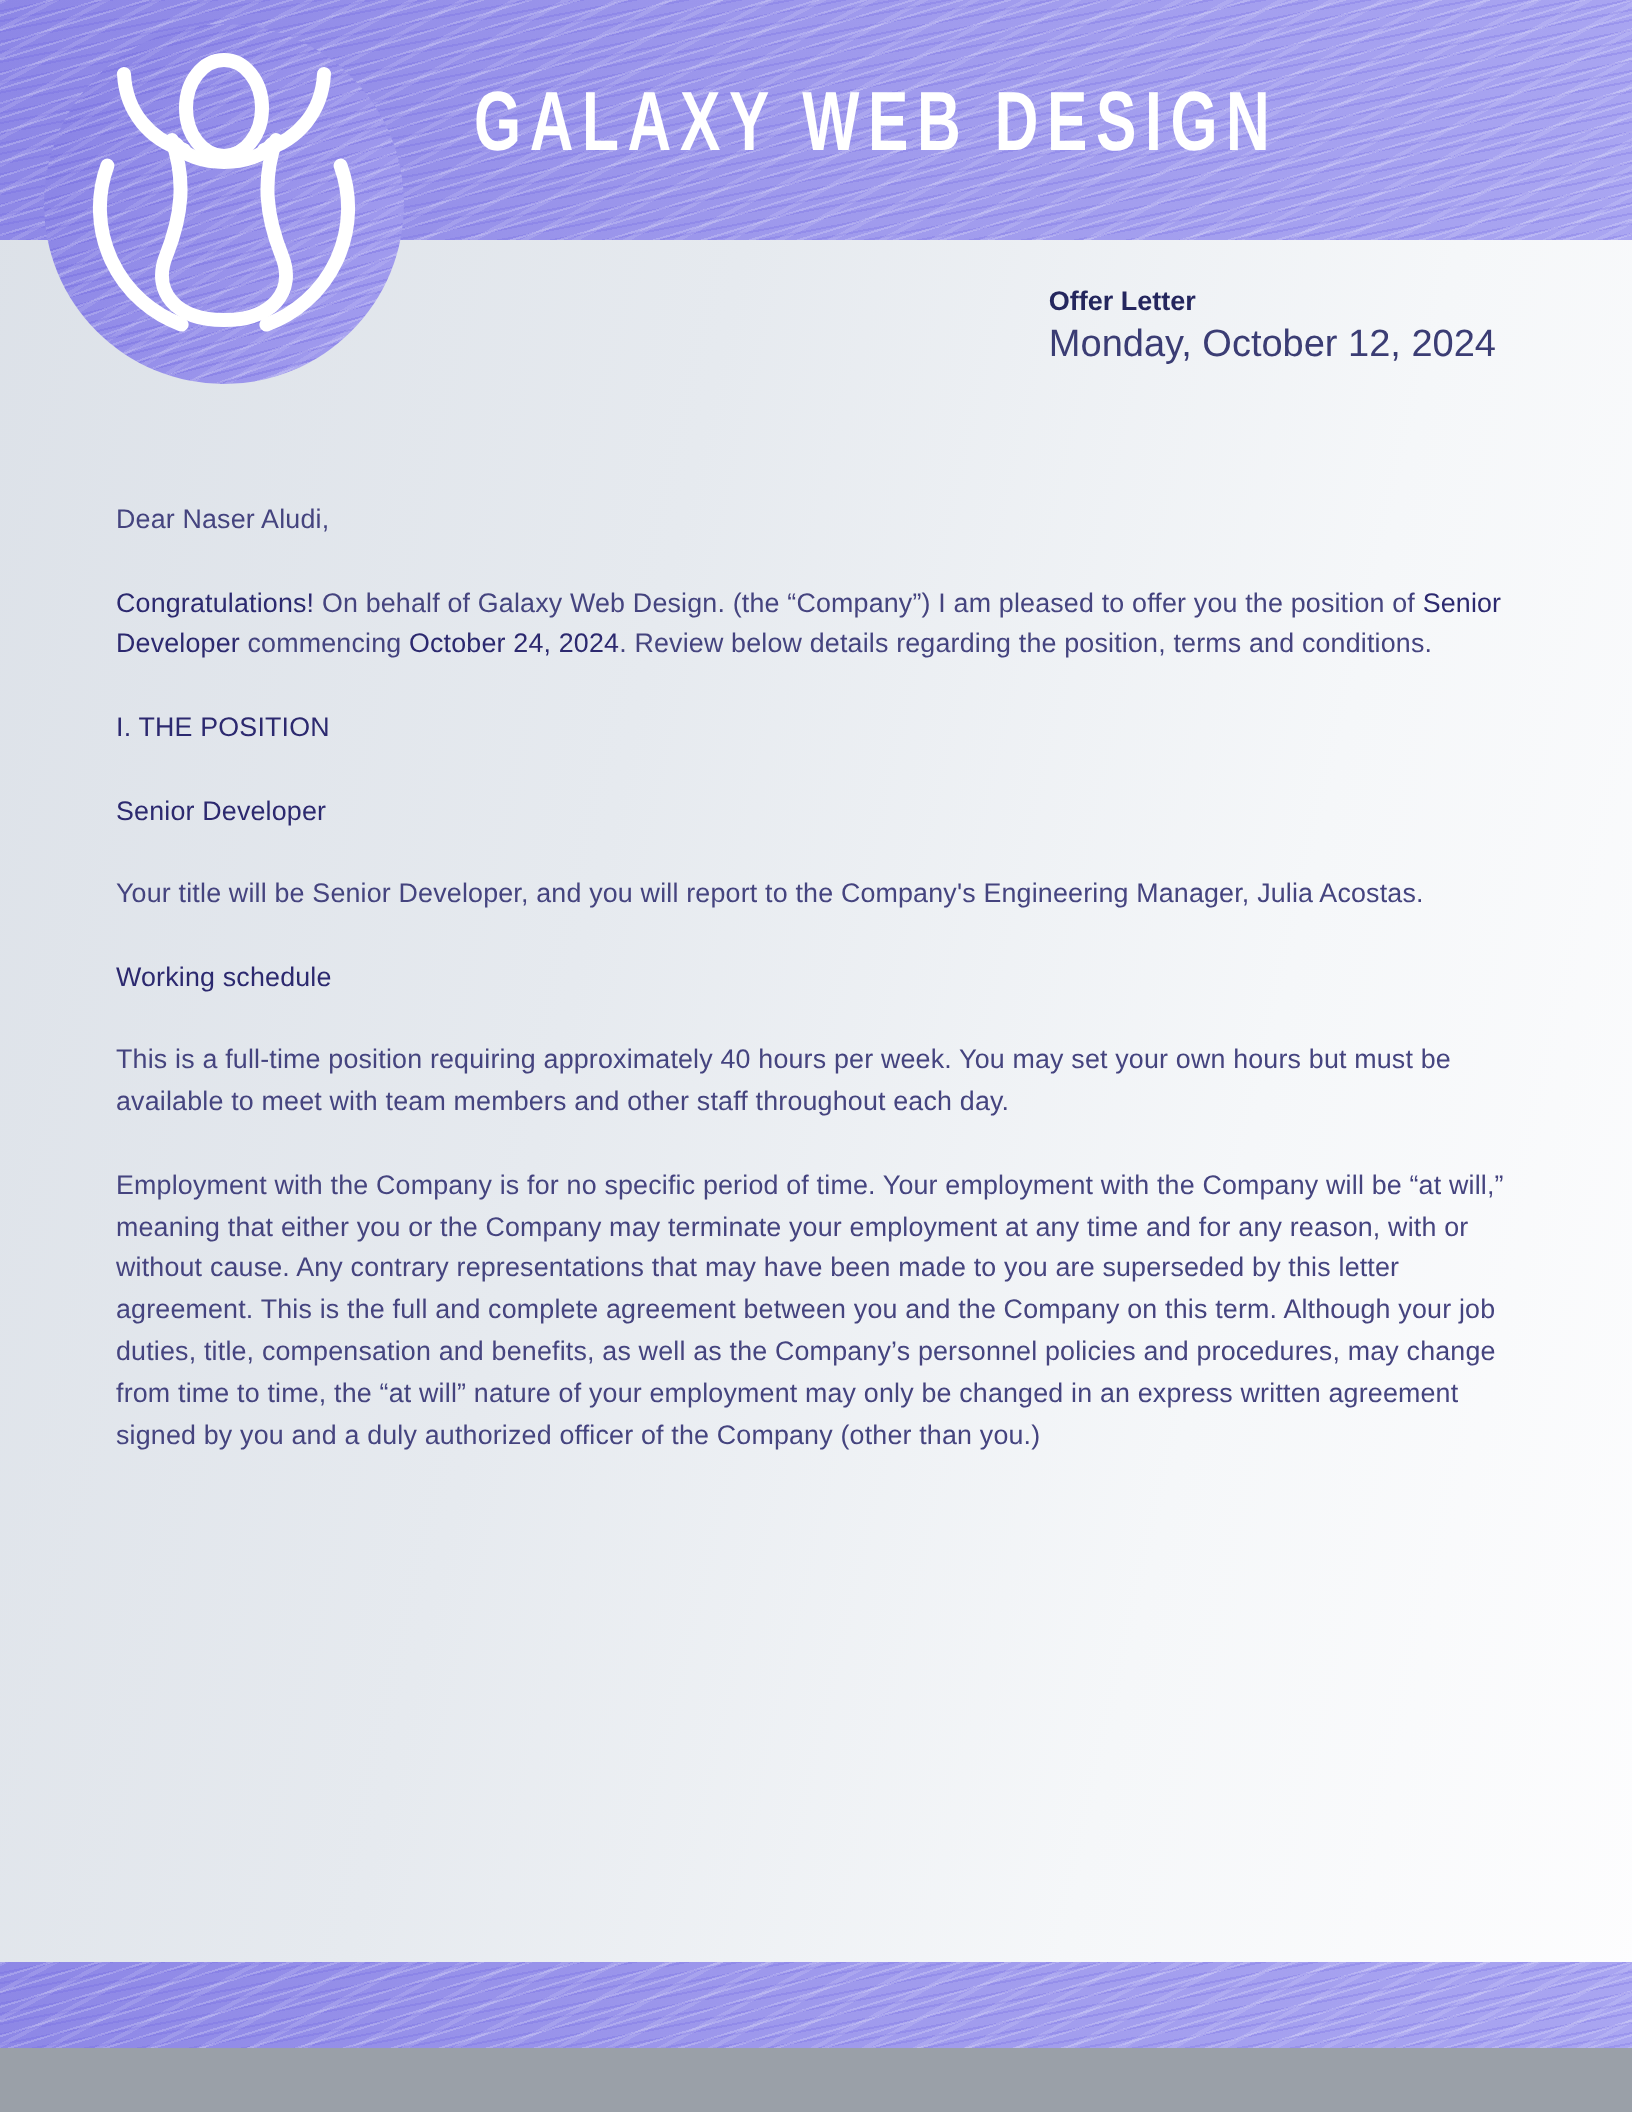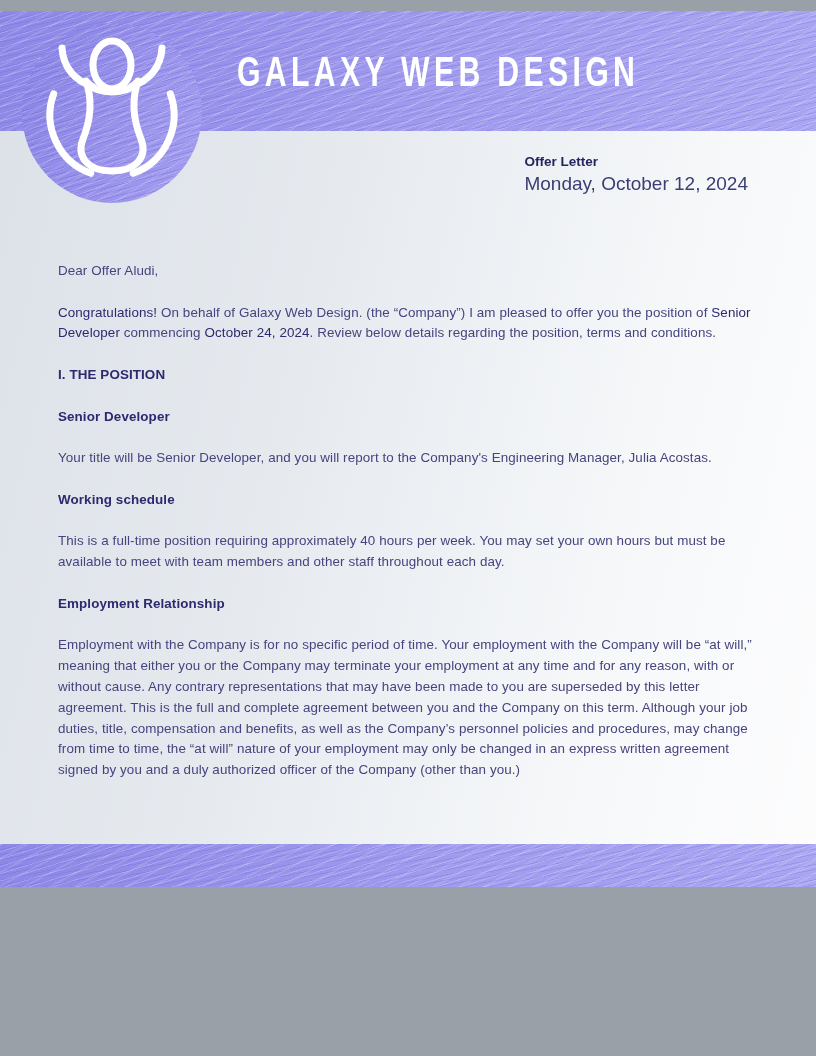--- a/index.html
+++ b/index.html
@@ -1,19 +1,19 @@
 <!DOCTYPE html>
 <html><head>
 <meta charset="utf-8">
 <style>
   html,body{margin:0;padding:0;background:#9aa0a8;}
   .page{
     position:relative;
-    width:816px;height:876px;
-    margin:11px auto;
+    width:816px;height:1024px;
+    margin:0 auto;
     overflow:hidden;
     background:linear-gradient(103deg,#dce1e8 0%,#e6eaef 38%,#f5f7f9 72%,#fdfdfe 100%);
     font-family:"Liberation Sans",sans-serif;
   }
   
   .brush{
     background:
       repeating-linear-gradient(163deg, rgba(255,255,255,0.20) 0 1px, rgba(255,255,255,0) 1px 7px),
       repeating-linear-gradient(152deg, rgba(255,255,255,0.12) 0 2px, rgba(255,255,255,0) 2px 12px),
       repeating-linear-gradient(169deg, rgba(104,94,224,0.22) 0 1px, rgba(104,94,224,0) 1px 5px),
@@ -44,21 +44,21 @@
     text-align:left;line-height:1.2;
   }
   .doc-type{font-size:13.5px;font-weight:700;color:#24265e;}
   .doc-date{font-size:19px;color:#3b3d74;margin-top:3px;}
   .letter-body{
     position:absolute;left:58px;top:250px;width:704px;
     font-size:13.4px;line-height:20.8px;color:#45447f;
     letter-spacing:0.1px;
   }
   .letter-body p{margin:0 0 20.8px 0;}
-  .letter-body .heading{font-weight:700;color:#2c296f;}
+  .letter-body .heading{font-weight:400;color:#2c296f;}
   .letter-body .b{font-weight:400;color:#2c296f;}
   .footer-band{
     position:absolute;left:0;bottom:0;width:816px;height:43px;
   }
 </style>
 </head>
 <body>
 
 <div class="page">
 
@@ -82,28 +82,27 @@
       <path d="M 64 58 C 71 78 69 96 61 116 C 54 134 66 148 90 148 C 114 148 126 134 119 116 C 111 96 109 78 116 58"></path>
     </svg>
   </div>
 
   <div class="doc-meta">
     <div class="doc-type">Offer Letter</div>
     <div class="doc-date">Monday, October 12, 2024</div>
   </div>
 
   <div class="letter-body">
-    <p class="salutation">Dear Offer Aludi,</p>
+    <p class="salutation">Dear Naser Aludi,</p>
     <p class="para"><span class="b">Congratulations!</span><span> On behalf of Galaxy Web Design. (the “Company”) I am pleased to offer you the position of </span><span class="b">Senior Developer</span><span> commencing </span><span class="b">October 24, 2024</span><span>. Review below details regarding the position, terms and conditions.</span></p>
     <div id="blocks">
         <p class="heading">I. THE POSITION</p>
         <p class="heading">Senior Developer</p>
         <p class="para">Your title will be Senior Developer, and you will report to the Company's Engineering Manager, Julia Acostas.</p>
         <p class="heading">Working schedule</p>
         <p class="para">This is a full-time position requiring approximately 40 hours per week. You may set your own hours but must be available to meet with team members and other staff throughout each day.</p>
-        <p class="heading">Employment Relationship</p>
         <p class="para">Employment with the Company is for no specific period of time. Your employment with the Company will be “at will,” meaning that either you or the Company may terminate your employment at any time and for any reason, with or without cause. Any contrary representations that may have been made to you are superseded by this letter agreement. This is the full and complete agreement between you and the Company on this term. Although your job duties, title, compensation and benefits, as well as the Company’s personnel policies and procedures, may change from time to time, the “at will” nature of your employment may only be changed in an express written agreement signed by you and a duly authorized officer of the Company (other than you.)</p>
       </div>
   </div>
 
   <div class="footer-band brush"></div>
 
 </div>
 
 </body></html>

